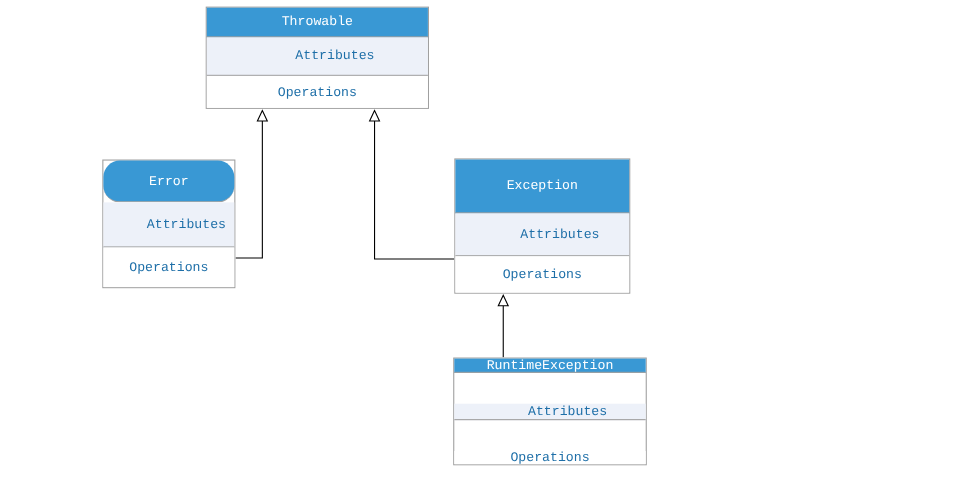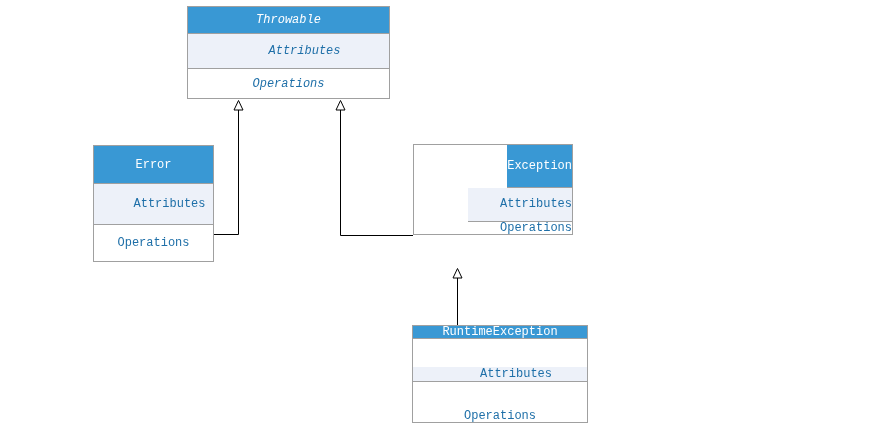--- a/index.html
+++ b/index.html
@@ -60,29 +60,29 @@
     color: var(--body-text, #1e6fa8);
     border-bottom: 1px solid var(--border, #a0a0a0);
     padding-left: 32px;
   }
   .compartment.operations {
     background: var(--operations-bg, #ffffff);
     color: var(--body-text, #1e6fa8);
     flex: 1;
   }
   
-  #box-throwable { left: 187px; top: 6px;   width: 203px; height: 93px; font-style: italic;  }
+  #box-throwable { left: 187px; top: 6px;   width: 203px; height: 93px;  }
   #box-throwable .header     { height: 27px; }
   #box-throwable .attributes { height: 35px; }
 
   #box-error     { left: 93px;  top: 145px; width: 121px; height: 117px; }
-  #box-error .header     { height: 38px; }
+  #box-error .header     { height: 38px; border-radius: 15px; }
   #box-error .attributes { height: 41px; }
 
-  #box-exception { left: 413px; top: 144px; width: 160px; height: 91px; align-items: flex-end; }
+  #box-exception { left: 413px; top: 144px; width: 160px; height: 123px; }
   #box-exception .header     { height: 49px; }
   #box-exception .attributes { height: 39px; }
 
   #box-runtime   { left: 412px; top: 325px; width: 176px; height: 98px; gap: 28px;  }
   #box-runtime .header     { height: 31px; }
   #box-runtime .attributes { height: 35px; }
 </style>
 </head>
 <body>
 

